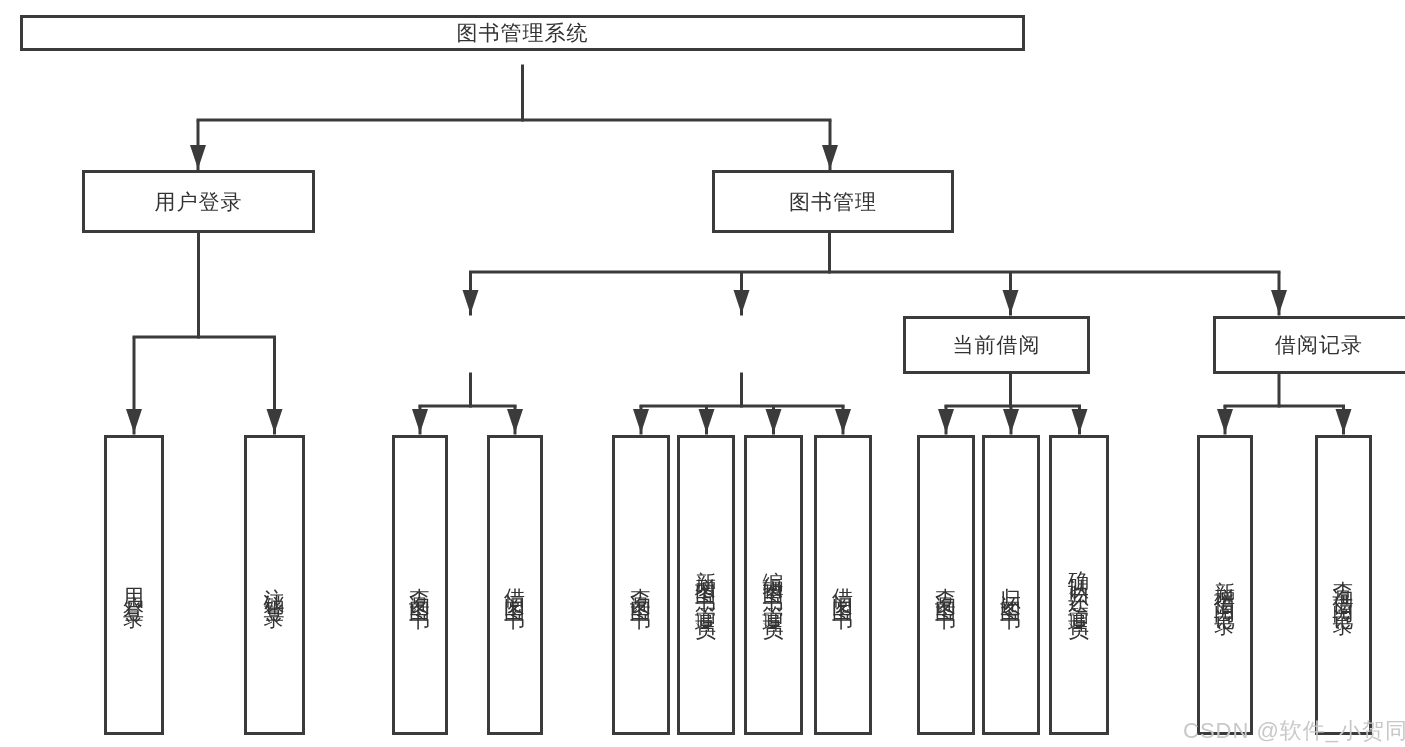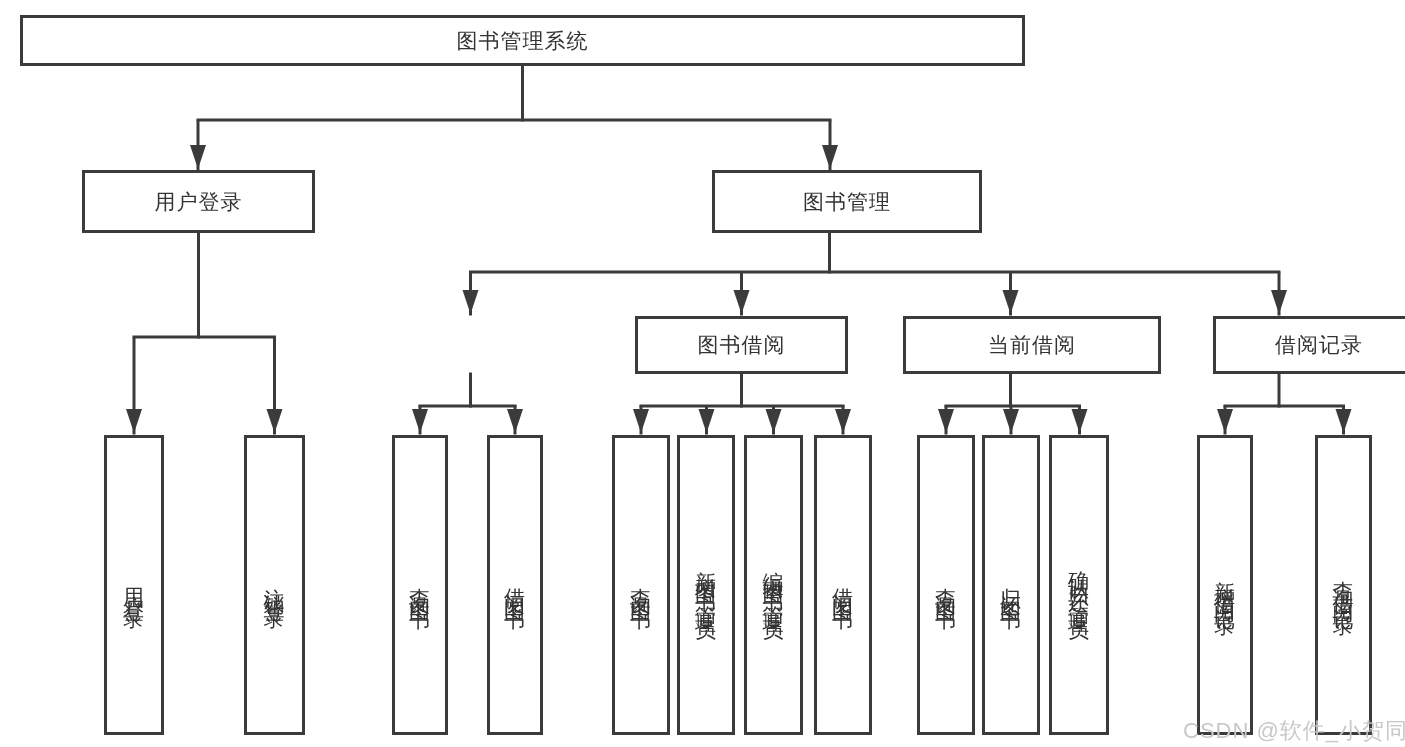--- a/index.html
+++ b/index.html
@@ -95,27 +95,26 @@
       <path d="M1011,407 V433" marker-end="url(#arw)"></path>
       <path d="M1079.5,407 V433" marker-end="url(#arw)"></path>
 
       <path d="M1279,374 V406"></path>
       <path d="M1225,406 H1343.5"></path>
       <path d="M1225,407 V433" marker-end="url(#arw)"></path>
       <path d="M1343.5,407 V433" marker-end="url(#arw)"></path>
     </g>
   </svg>
 
-  <div class="hbox" style="left:20px;top:15px;width:1005px;height:51px;">图书管理系统</div>
+  <div class="hbox" style="left:20px;top:15px;width:1005px;height:36px;">图书管理系统</div>
 
   <div class="hbox" style="left:82px;top:170px;width:233px;height:63px;">用户登录</div>
-  <div class="hbox" style="left:712px;top:170px;width:270px;height:63px;">图书管理</div>
+  <div class="hbox" style="left:712px;top:170px;width:242px;height:63px;">图书管理</div>
 
-  <div class="hbox" style="left:635px;top:316px;width:213px;height:58px;">图书借阅</div>
-  <div class="hbox" style="left:903px;top:316px;width:258px;height:58px;">当前借阅</div>
+  <div class="hbox" style="left:903px;top:316px;width:187px;height:58px;">当前借阅</div>
   <div class="hbox" style="left:1213px;top:316px;width:212px;height:58px;">借阅记录</div>
 
   <div class="vbox" style="left:104px;top:435px;width:60px;height:300px;">
     <span class="vtext">用户登录</span>
   </div>
   <div class="vbox" style="left:244px;top:435px;width:61px;height:300px;">
     <span class="vtext">注销登录</span>
   </div>
 
   <div class="vbox" style="left:392px;top:435px;width:56px;height:300px;">

